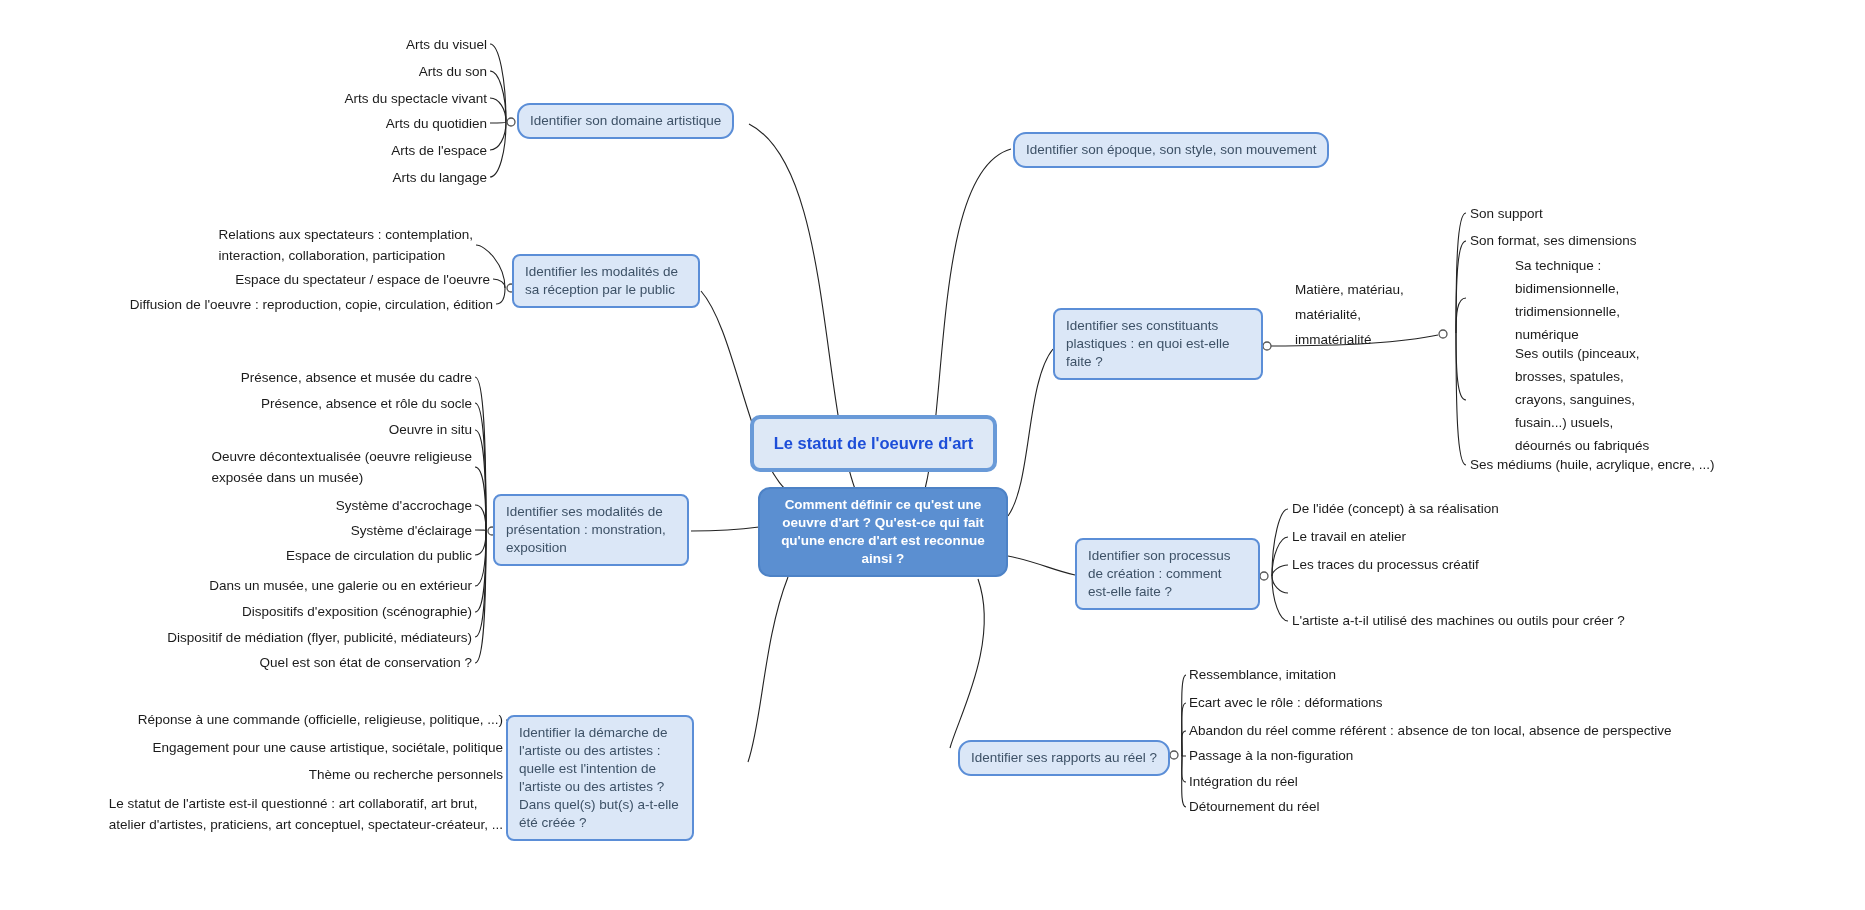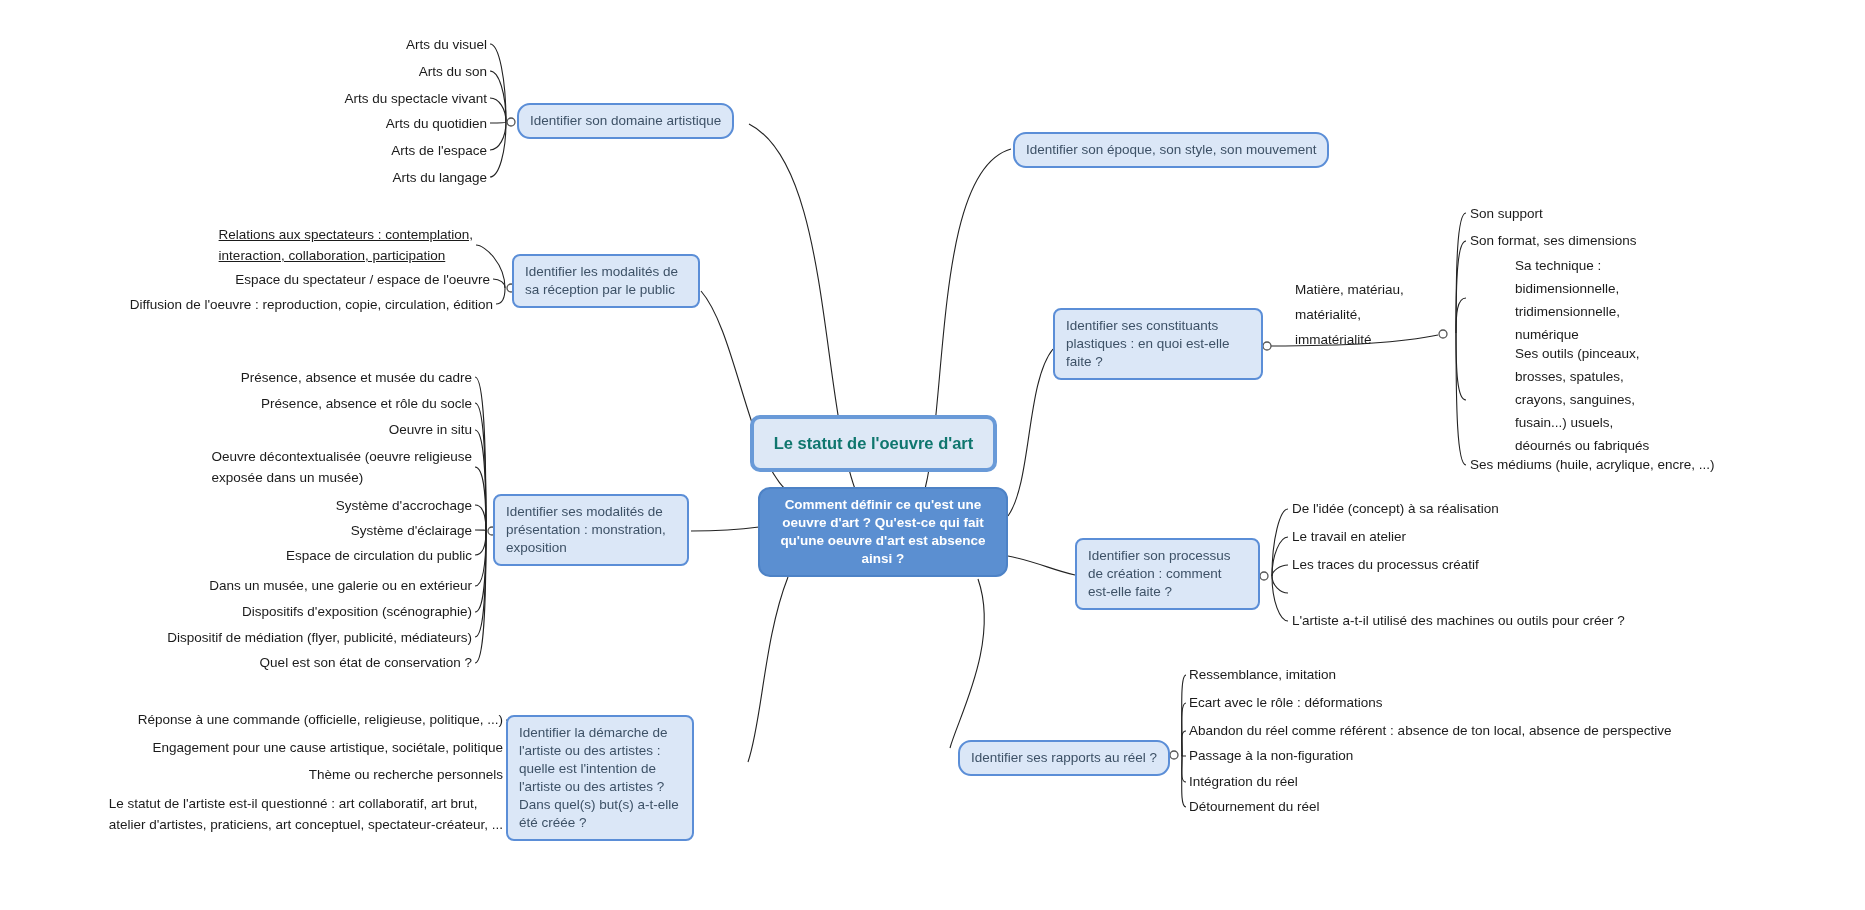--- a/index.html
+++ b/index.html
@@ -18,21 +18,21 @@
   .leaf.mat{white-space:pre-line;text-align:left;line-height:25px;}
   .node{
     position:absolute;background:#dbe7f7;border:2px solid #5b8ed7;border-radius:8px;
     padding:7px 11px;font-size:13.5px;line-height:18px;color:#3d5166;
     box-sizing:border-box;
   }
   .node.single{white-space:nowrap;border-radius:13px;}
   .root{
     position:absolute;background:#dde8f6;border:4px solid #699ad8;border-radius:10px;
     box-sizing:border-box;display:flex;align-items:center;justify-content:center;
-    font-size:16.5px;font-weight:bold;color:#0f766e;text-align:center;
+    font-size:16.5px;font-weight:bold;color:#1d4ed8;text-align:center;
   }
   .central{
     position:absolute;background:#5b8fd1;border:2px solid #4d82c6;border-radius:12px;
     box-sizing:border-box;display:flex;align-items:center;justify-content:center;
     font-size:13.5px;line-height:18px;font-weight:bold;color:#ffffff;text-align:center;
     padding:6px 10px;
   }
 </style>
 </head>
 <body>
@@ -112,21 +112,21 @@
     </g>
   </svg>
 
   <div class="leaf" style="right:1378px;top:36px;">Arts du visuel</div>
   <div class="leaf" style="right:1378px;top:63px;">Arts du son</div>
   <div class="leaf" style="right:1378px;top:90px;">Arts du spectacle vivant</div>
   <div class="leaf" style="right:1378px;top:115px;">Arts du quotidien</div>
   <div class="leaf" style="right:1378px;top:142px;">Arts de l'espace</div>
   <div class="leaf" style="right:1378px;top:169px;">Arts du langage</div>
 
-  <div class="leaf lblock" style="right:1392px;top:224px;text-decoration:underline;">Relations aux spectateurs : contemplation,
+  <div class="leaf lblock" style="right:1392px;top:224px;">Relations aux spectateurs : contemplation,
 interaction, collaboration, participation</div>
   <div class="leaf" style="right:1375px;top:271px;">Espace du spectateur / espace de l'oeuvre</div>
   <div class="leaf" style="right:1372px;top:296px;">Diffusion de l'oeuvre : reproduction, copie, circulation, édition</div>
 
   <div class="leaf" style="right:1393px;top:369px;">Présence, absence et musée du cadre</div>
   <div class="leaf" style="right:1393px;top:395px;">Présence, absence et rôle du socle</div>
   <div class="leaf" style="right:1393px;top:421px;">Oeuvre in situ</div>
   <div class="leaf lblock" style="right:1393px;top:446px;">Oeuvre décontextualisée (oeuvre religieuse
 exposée dans un musée)</div>
   <div class="leaf" style="right:1393px;top:497px;">Système d'accrochage</div>
@@ -174,15 +174,15 @@
   <div class="node single" style="left:517px;top:103px;">Identifier son domaine artistique</div>
   <div class="node" style="left:512px;top:254px;width:188px;">Identifier les modalités de sa réception par le public</div>
   <div class="node" style="left:493px;top:494px;width:196px;">Identifier ses modalités de présentation : monstration, exposition</div>
   <div class="node" style="left:506px;top:715px;width:188px;">Identifier la démarche de l'artiste ou des artistes : quelle est l'intention de l'artiste ou des artistes ? Dans quel(s) but(s) a-t-elle été créée ?</div>
   <div class="node single" style="left:1013px;top:132px;">Identifier son époque, son style, son mouvement</div>
   <div class="node" style="right:602px;top:308px;width:210px;">Identifier ses constituants plastiques : en quoi est-elle faite ?</div>
   <div class="node" style="right:605px;top:538px;width:185px;">Identifier son processus de création : comment est-elle faite ?</div>
   <div class="node single" style="right:695px;top:740px;">Identifier ses rapports au réel ?</div>
 
   <div class="root" style="left:750px;top:415px;width:247px;height:57px;">Le statut de l'oeuvre d'art</div>
-  <div class="central" style="left:758px;top:487px;width:250px;height:90px;">Comment définir ce qu'est une oeuvre d'art ? Qu'est-ce qui fait qu'une oeuvre d'art est absence ainsi ?</div>
+  <div class="central" style="left:758px;top:487px;width:250px;height:90px;">Comment définir ce qu'est une oeuvre d'art ? Qu'est-ce qui fait qu'une encre d'art est reconnue ainsi ?</div>
 
 </div>
 
 </body></html>

